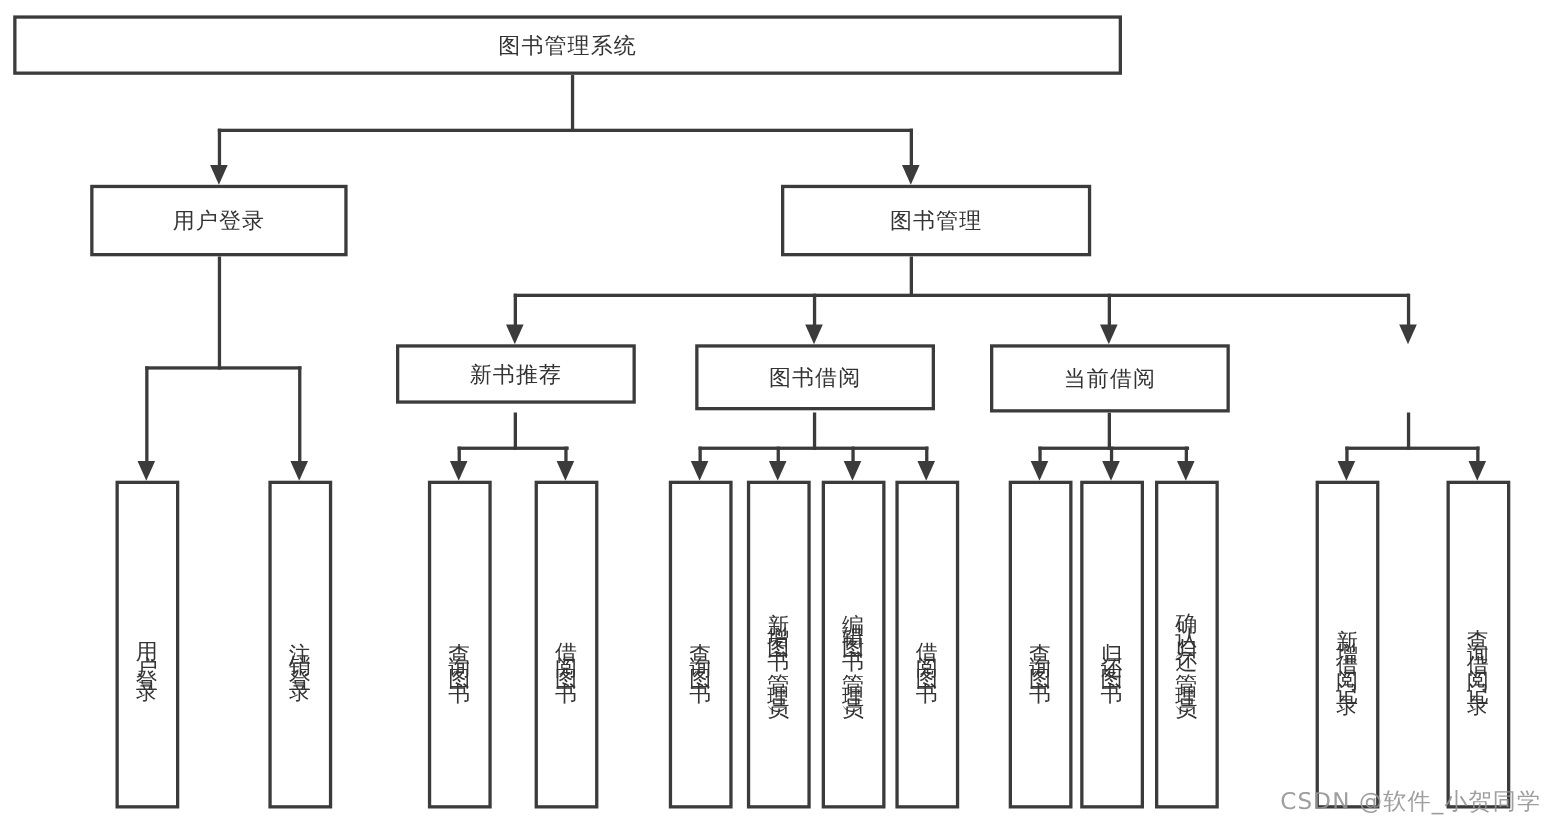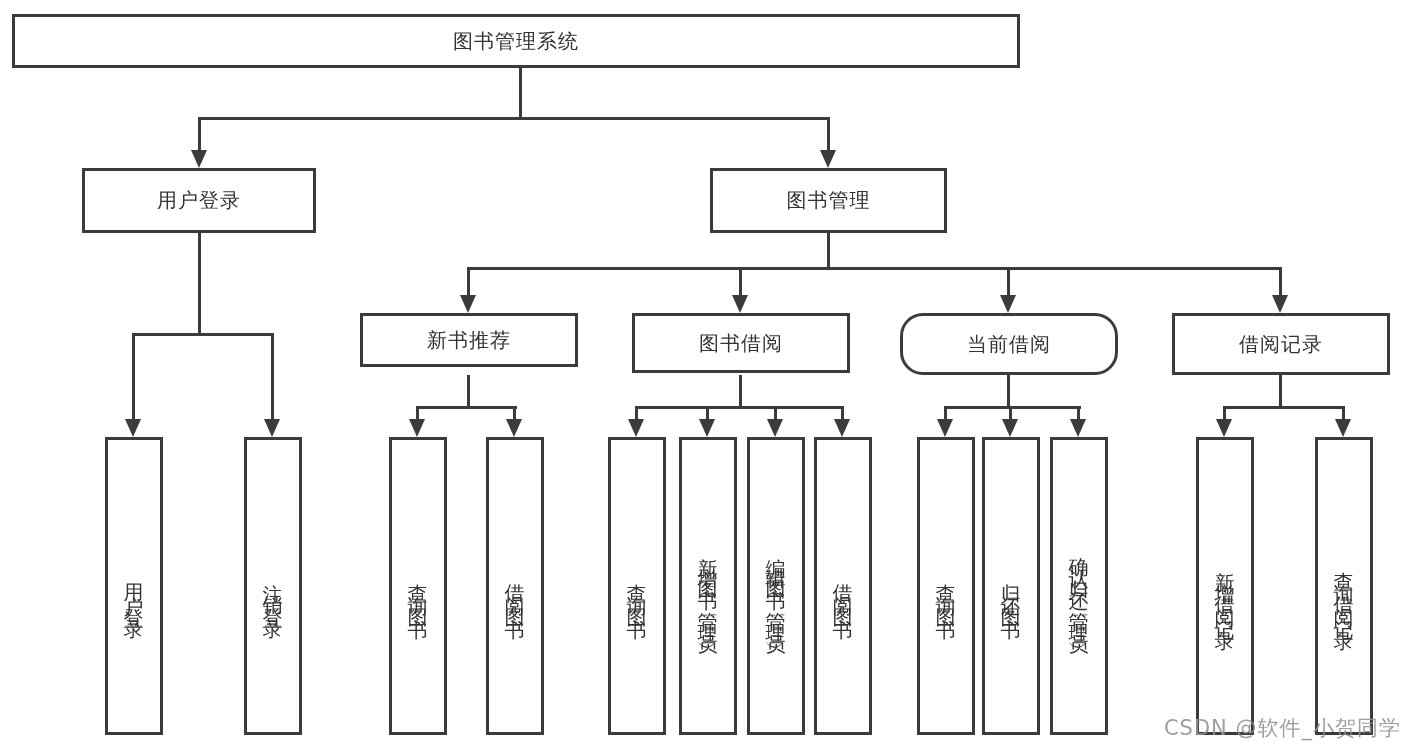--- a/index.html
+++ b/index.html
@@ -71,26 +71,25 @@
   }
 </style>
 </head>
 <body>
 
 <div class="canvas">
 
   <div class="box" style="left:12px; top:14px; width:1008px; height:54px;">图书管理系统</div>
 
   <div class="box" style="left:82px; top:168px; width:234px; height:65px;">用户登录</div>
-  <div class="box" style="left:710px; top:168px; width:237px; height:65px;">图书管理</div>
+  <div class="box" style="left:710px; top:168px; width:282px; height:65px;">图书管理</div>
 
   <div class="box" style="left:360px; top:313px; width:218px; height:54px;">新书推荐</div>
   <div class="box" style="left:632px; top:313px; width:218px; height:60px;">图书借阅</div>
-  <div class="box" style="left:900px; top:313px; width:218px; height:62px;border-radius:23px;">当前借阅</div>
-  <div class="box" style="left:1172px; top:313px; width:218px; height:62px;">借阅记录</div>
+  <div class="box" style="left:900px; top:313px; width:218px; height:62px;">当前借阅</div>
 
   <div class="leaf" style="left:105px; top:437px;">
     <span>用户登录</span>
     </div>
   <div class="leaf" style="left:244px; top:437px;">
     <span>注销登录</span>
     </div>
   <div class="leaf" style="left:389px; top:437px;">
     <span>查询图书</span>
     </div>

